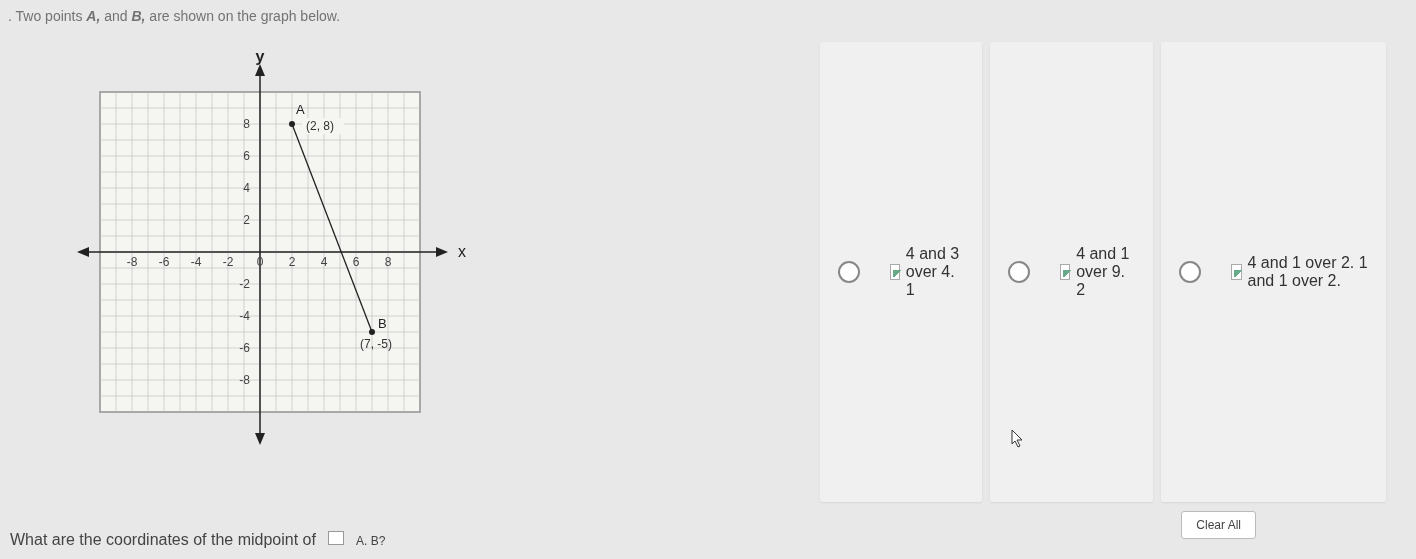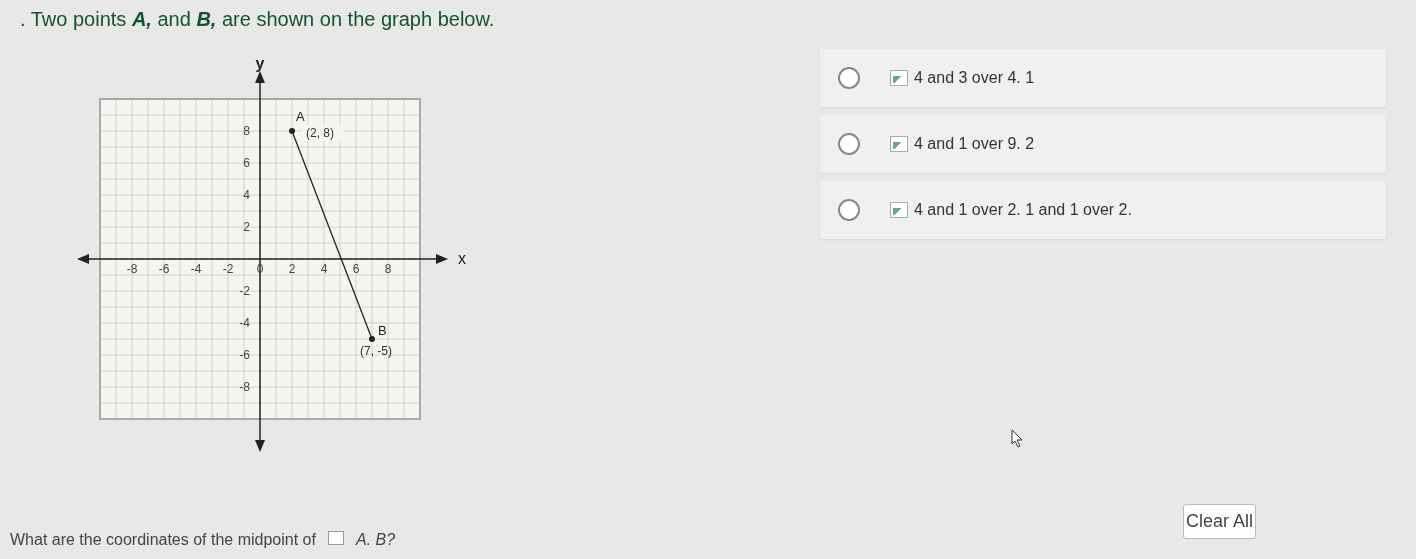--- a/index.html
+++ b/index.html
@@ -5,23 +5,23 @@
     * { box-sizing: border-box; margin: 0; padding: 0; }
     body {
       font-family: Arial, sans-serif;
       background: #e8e8e8;
       width: 1416px;
       height: 559px;
       color: #333;
       position: relative;
     }
     .question-text {
-      padding: 8px 20px;
-      font-size: 20px;
-      color: #14532d;
+      padding: 8px 8px;
+      font-size: 14px;
+      color: #737373;
     }
     .question-text .bold { font-weight: bold; font-style: italic; }
     .main-area {
       display: flex;
       height: 480px;
     }
     .graph-container {
       width: 580px;
       padding: 20px 20px 0 60px;
       position: relative;
@@ -48,21 +48,21 @@
       font-size: 9px;
       color: #666;
       text-align: center;
       line-height: 12px;
       vertical-align: middle;
     }
     .options-area {
       flex: 1;
       padding: 10px 30px 10px 240px;
       display: flex;
-      flex-direction: column;
+      flex-direction: row;
       gap: 8px;
     }
     .option {
       display: flex;
       align-items: center;
       gap: 30px;
       background: rgba(255,255,255,0.35);
       padding: 14px 18px;
       border-radius: 2px;
       box-shadow: 0 1px 2px rgba(0,0,0,0.08);
@@ -99,22 +99,22 @@
       background: linear-gradient(135deg, #6a8 50%, transparent 50%);
     }
     .clear-all-wrap {
       position: absolute;
       right: 160px;
       bottom: 20px;
     }
     .clear-all {
       background: #fff;
       border: 1px solid #bbb;
-      padding: 6px 2px;
-      font-size: 18px;
+      padding: 6px 14px;
+      font-size: 12px;
       color: #444;
       border-radius: 3px;
       cursor: pointer;
     }
     .cursor-icon {
       position: absolute;
       pointer-events: none;
     }
   </style>
 </head>
@@ -243,21 +243,21 @@
         <span class="placeholder-img"></span>
         <span>4 and 1 over 2. 1 and 1 over 2.</span>
       </div>
     </div>
   </div>
 </div>
 
 <div class="bottom-question">
   <span>What are the coordinates of the midpoint of</span>
   <span class="small-img"></span>
-  <span style="font-size:16px;font-style:italic;">A. B?</span>
+  <span style="font-size:12px;">A. B?</span>
 </div>
 
 <div class="clear-all-wrap">
   <button class="clear-all">Clear All</button>
 </div>
 
 <svg class="cursor-icon" width="20" height="22" style="left:1006px; top:428px;">
   <path d="M6 2 L6 16 L9 13 L12 19 L14 18 L11 12 L16 12 Z" fill="#fff" stroke="#333" stroke-width="1"></path>
 </svg>
 

